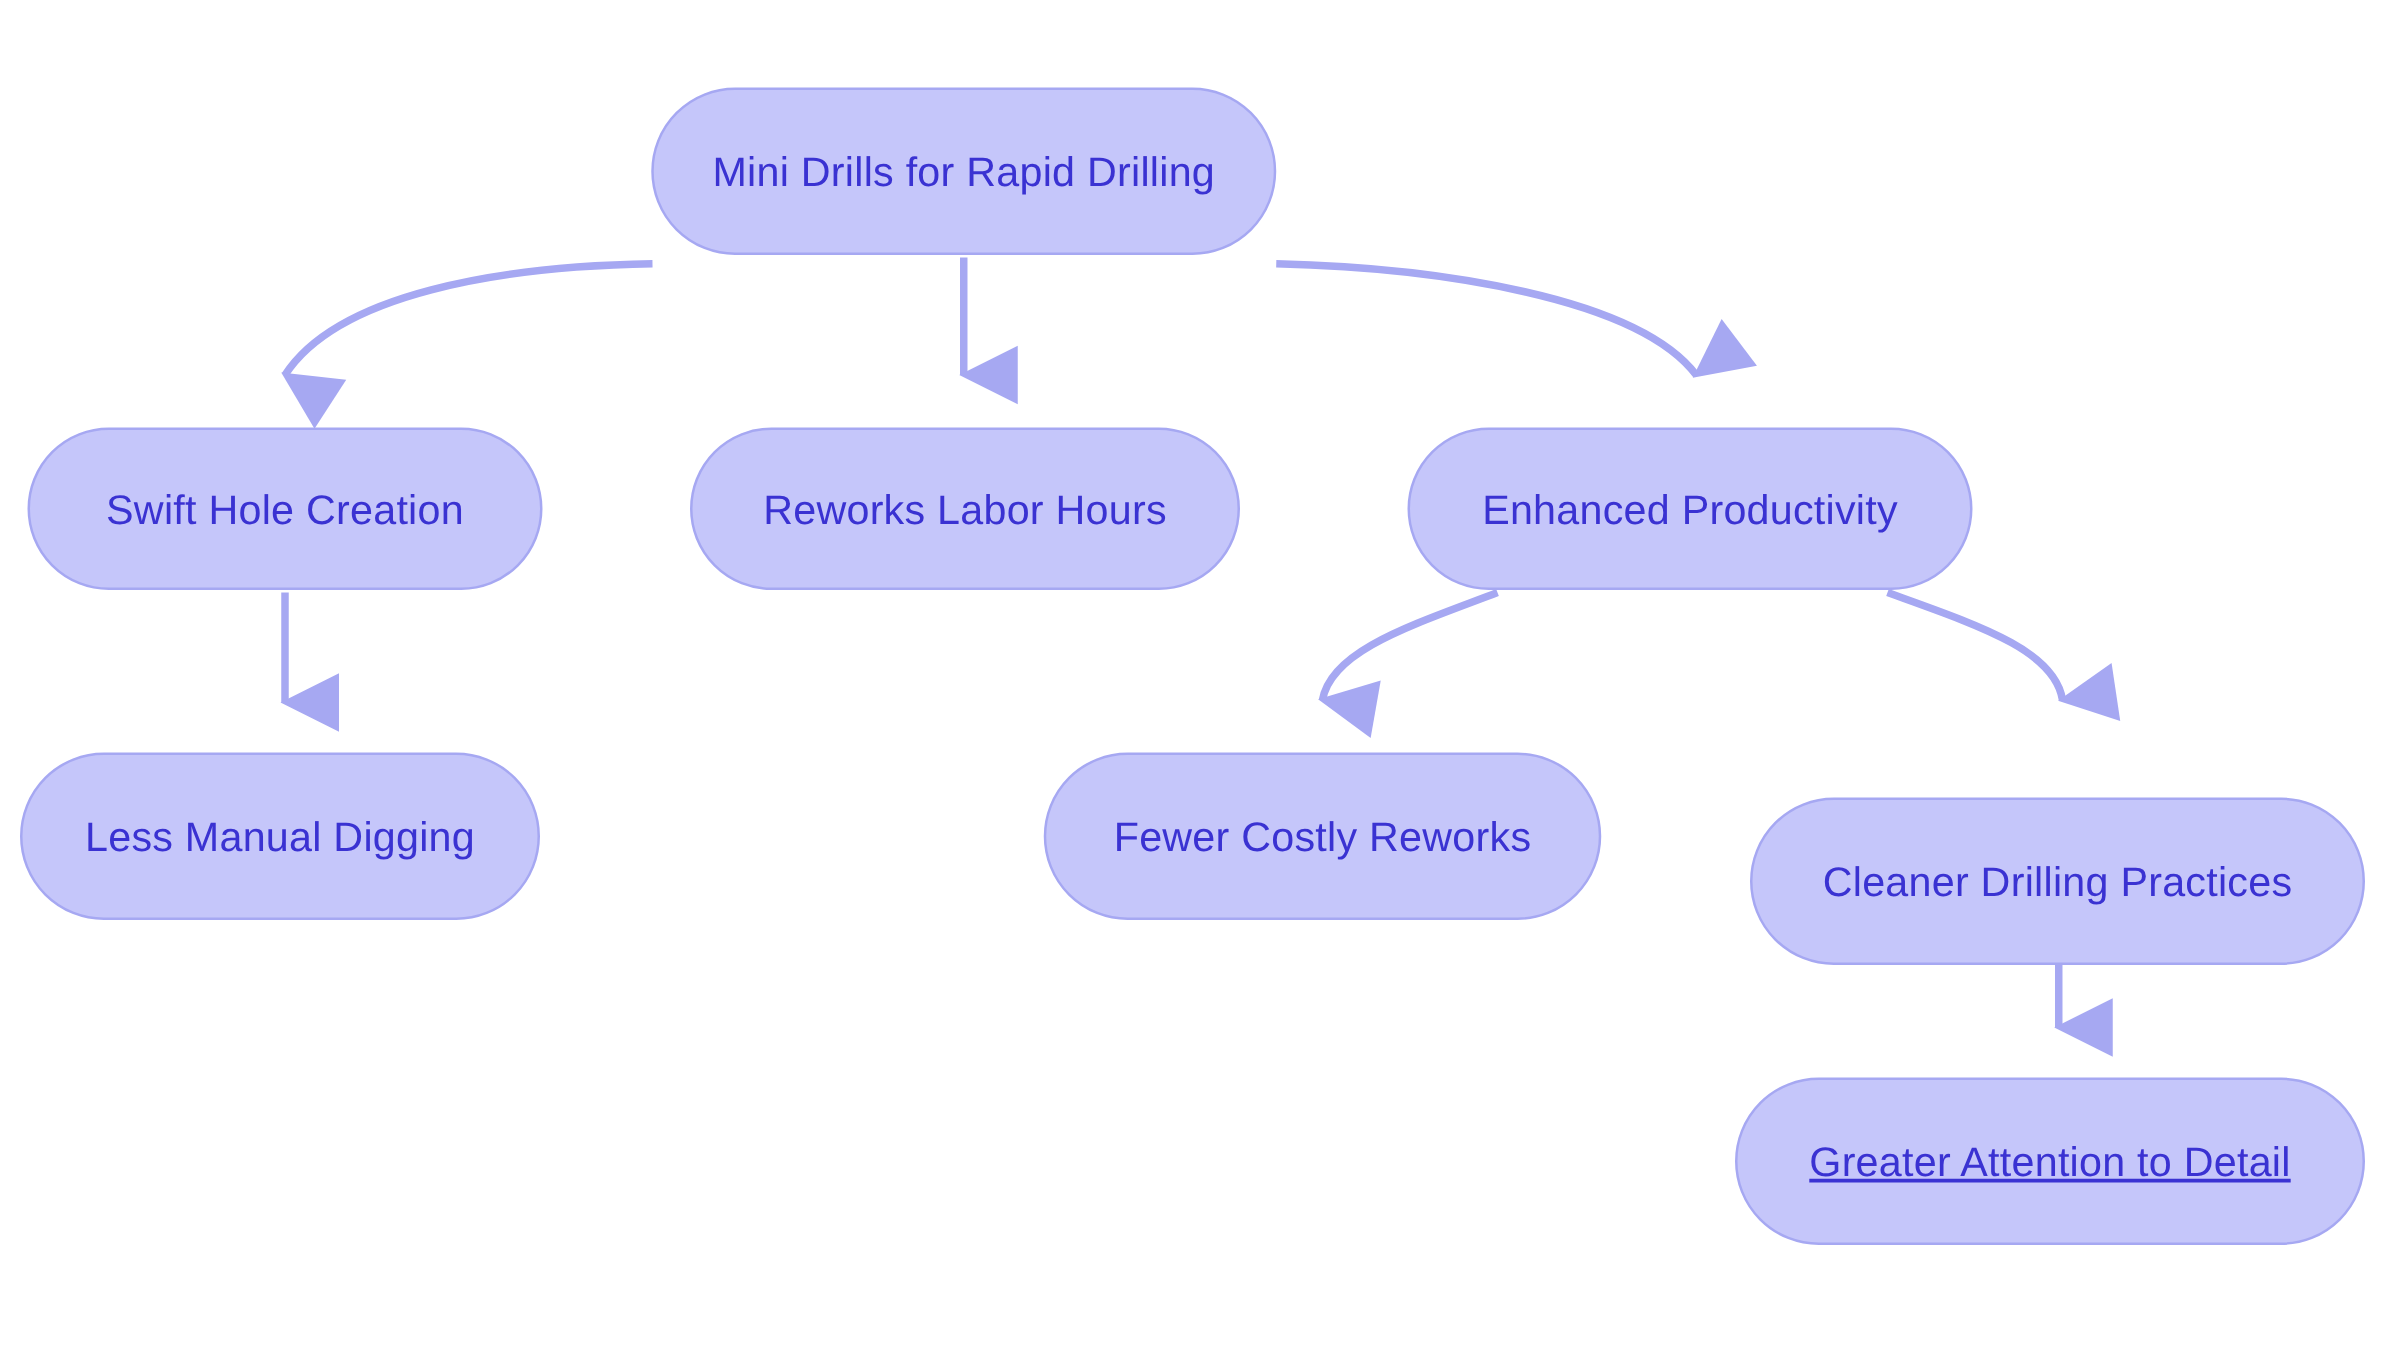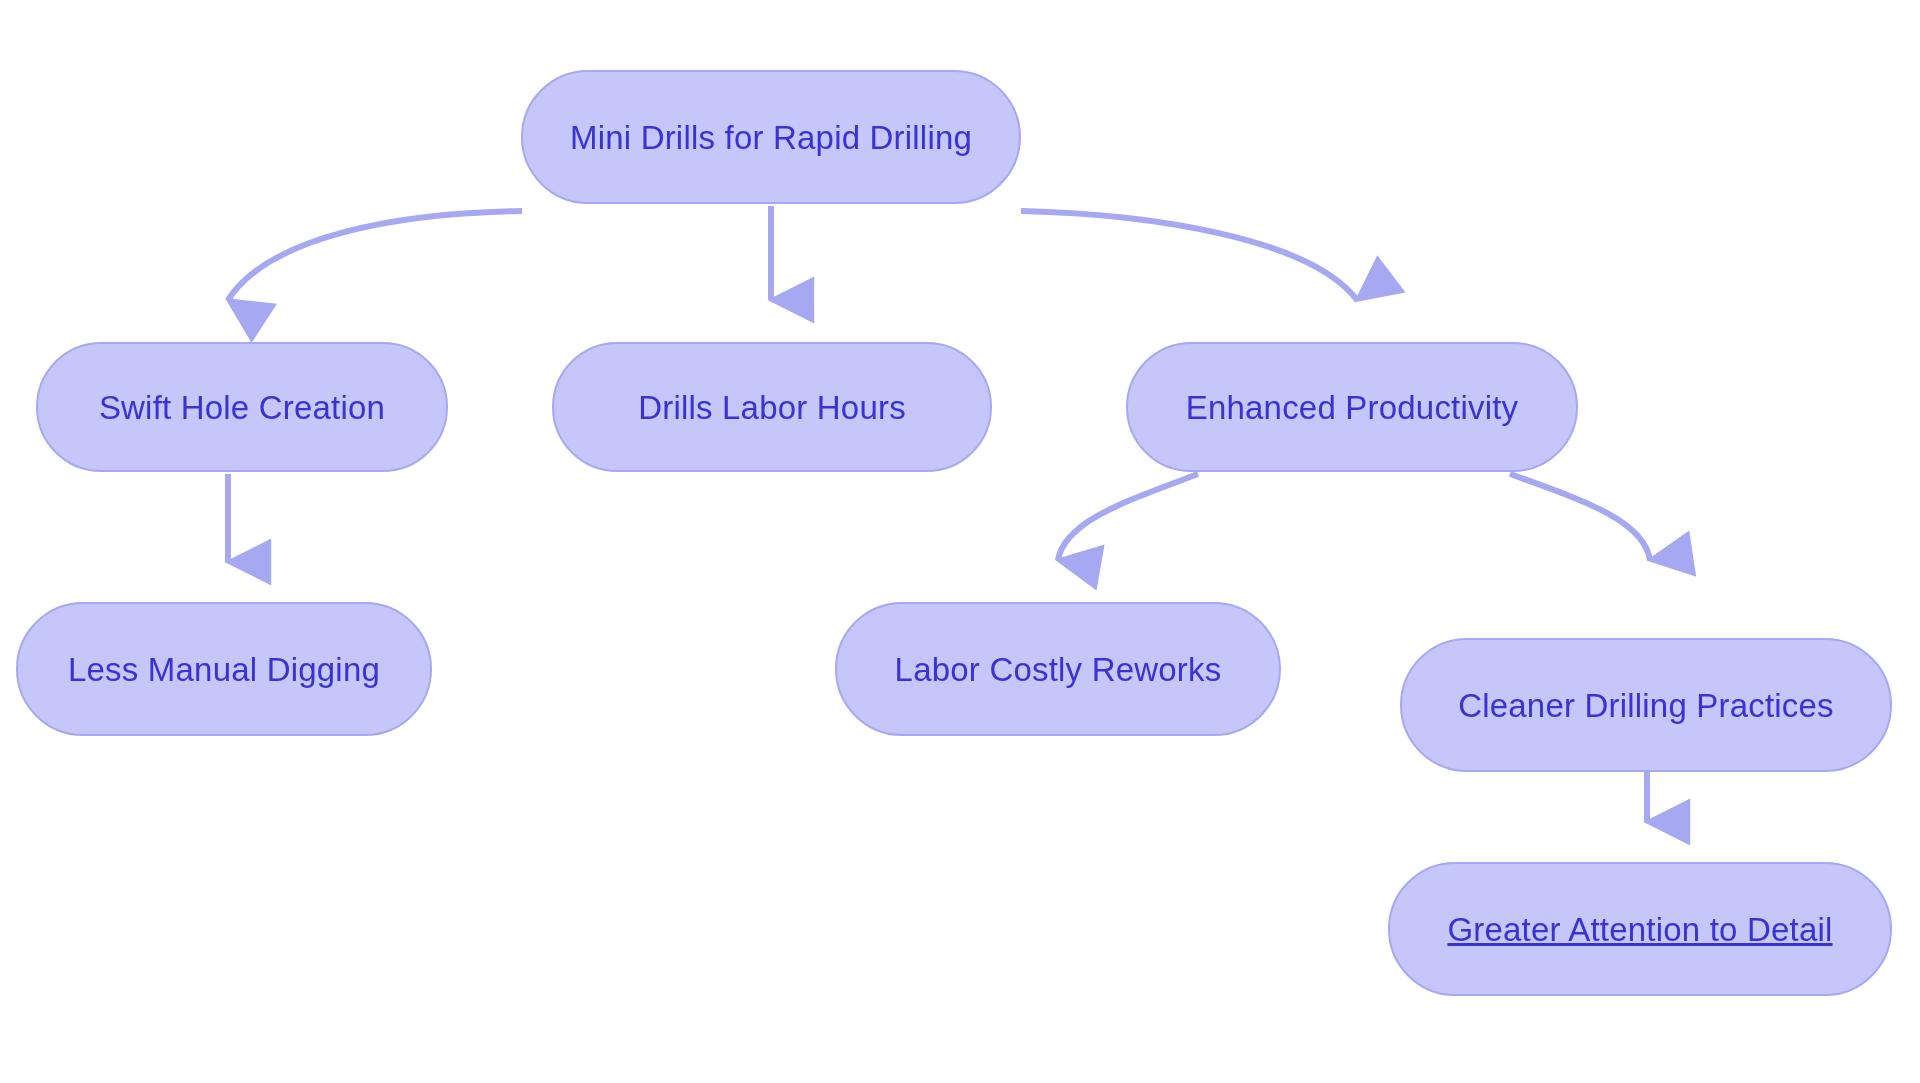--- a/index.html
+++ b/index.html
@@ -72,38 +72,38 @@
 
     <path d="M 1510 474 C 1582 500, 1644 520, 1650 560" fill="none" stroke="#a6a8f2" stroke-width="6" marker-end="url(#arrowhead)"></path>
 
     <path d="M 1647 738 L 1647 822" fill="none" stroke="#a6a8f2" stroke-width="6" marker-end="url(#arrowhead)"></path>
   </svg>
 
   <div class="node" style="left:521px; top:70px; width:500px; height:134px;">
     <span class="node-label">Mini Drills for Rapid Drilling</span>
   </div>
 
-  <div class="node" style="left:36px; top:342px; width:412px; height:130px;">
+  <div class="node" style="left:22px; top:342px; width:412px; height:130px;">
     <span class="node-label">Swift Hole Creation</span>
   </div>
 
   <div class="node" style="left:552px; top:342px; width:440px; height:130px;">
-    <span class="node-label">Drills Labor Hours</span>
+    <span class="node-label">Reworks Labor Hours</span>
   </div>
 
   <div class="node" style="left:1126px; top:342px; width:452px; height:130px;">
     <span class="node-label">Enhanced Productivity</span>
   </div>
 
   <div class="node" style="left:16px; top:602px; width:416px; height:134px;">
     <span class="node-label">Less Manual Digging</span>
   </div>
 
   <div class="node" style="left:835px; top:602px; width:446px; height:134px;">
-    <span class="node-label">Labor Costly Reworks</span>
+    <span class="node-label">Fewer Costly Reworks</span>
   </div>
 
   <div class="node" style="left:1400px; top:602px; width:492px; height:134px;margin-top:36px;">
     <span class="node-label">Cleaner Drilling Practices</span>
   </div>
 
   <div class="node" style="left:1388px; top:862px; width:504px; height:134px;text-decoration:underline;">
     <span class="node-label">Greater Attention to Detail</span>
   </div>
 

